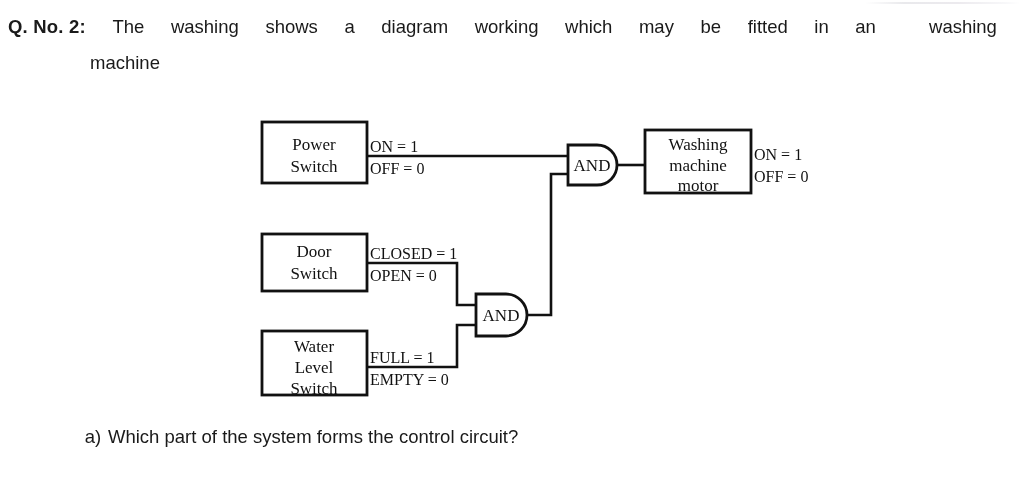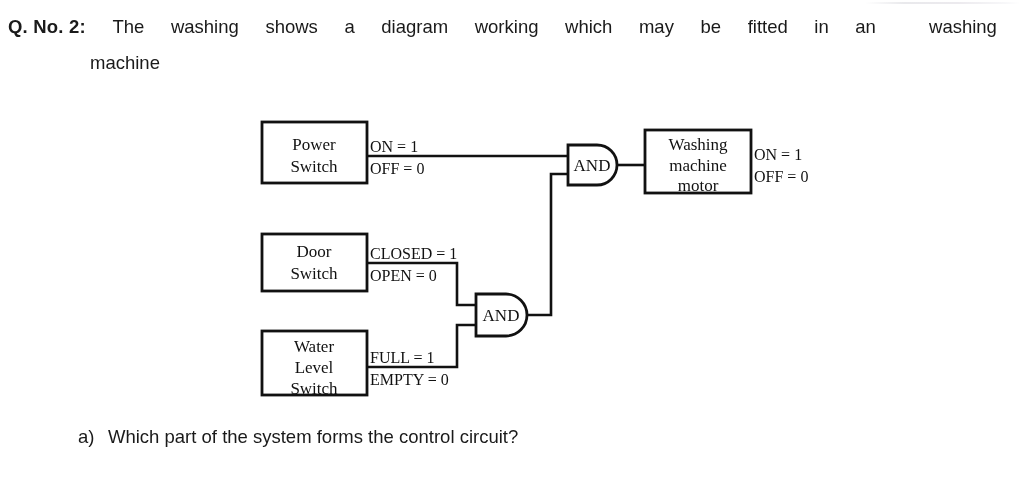--- a/index.html
+++ b/index.html
@@ -108,21 +108,21 @@
     position: absolute;
     left: 78px;
     font-size: 18.5px;
     line-height: 26px;
     white-space: nowrap;
   }
   .subq .marker {
     display: inline-block;
     width: 30px;
   }
-  #subq-a { top: 424px; }
+  #subq-a { top: 424px; text-align: center; }
   #subq-b { top: 463px; }
 </style>
 </head>
 <body>
 
 <div class="page">
 
   <div class="scan-artifact"></div>
 
   <div class="stem">

